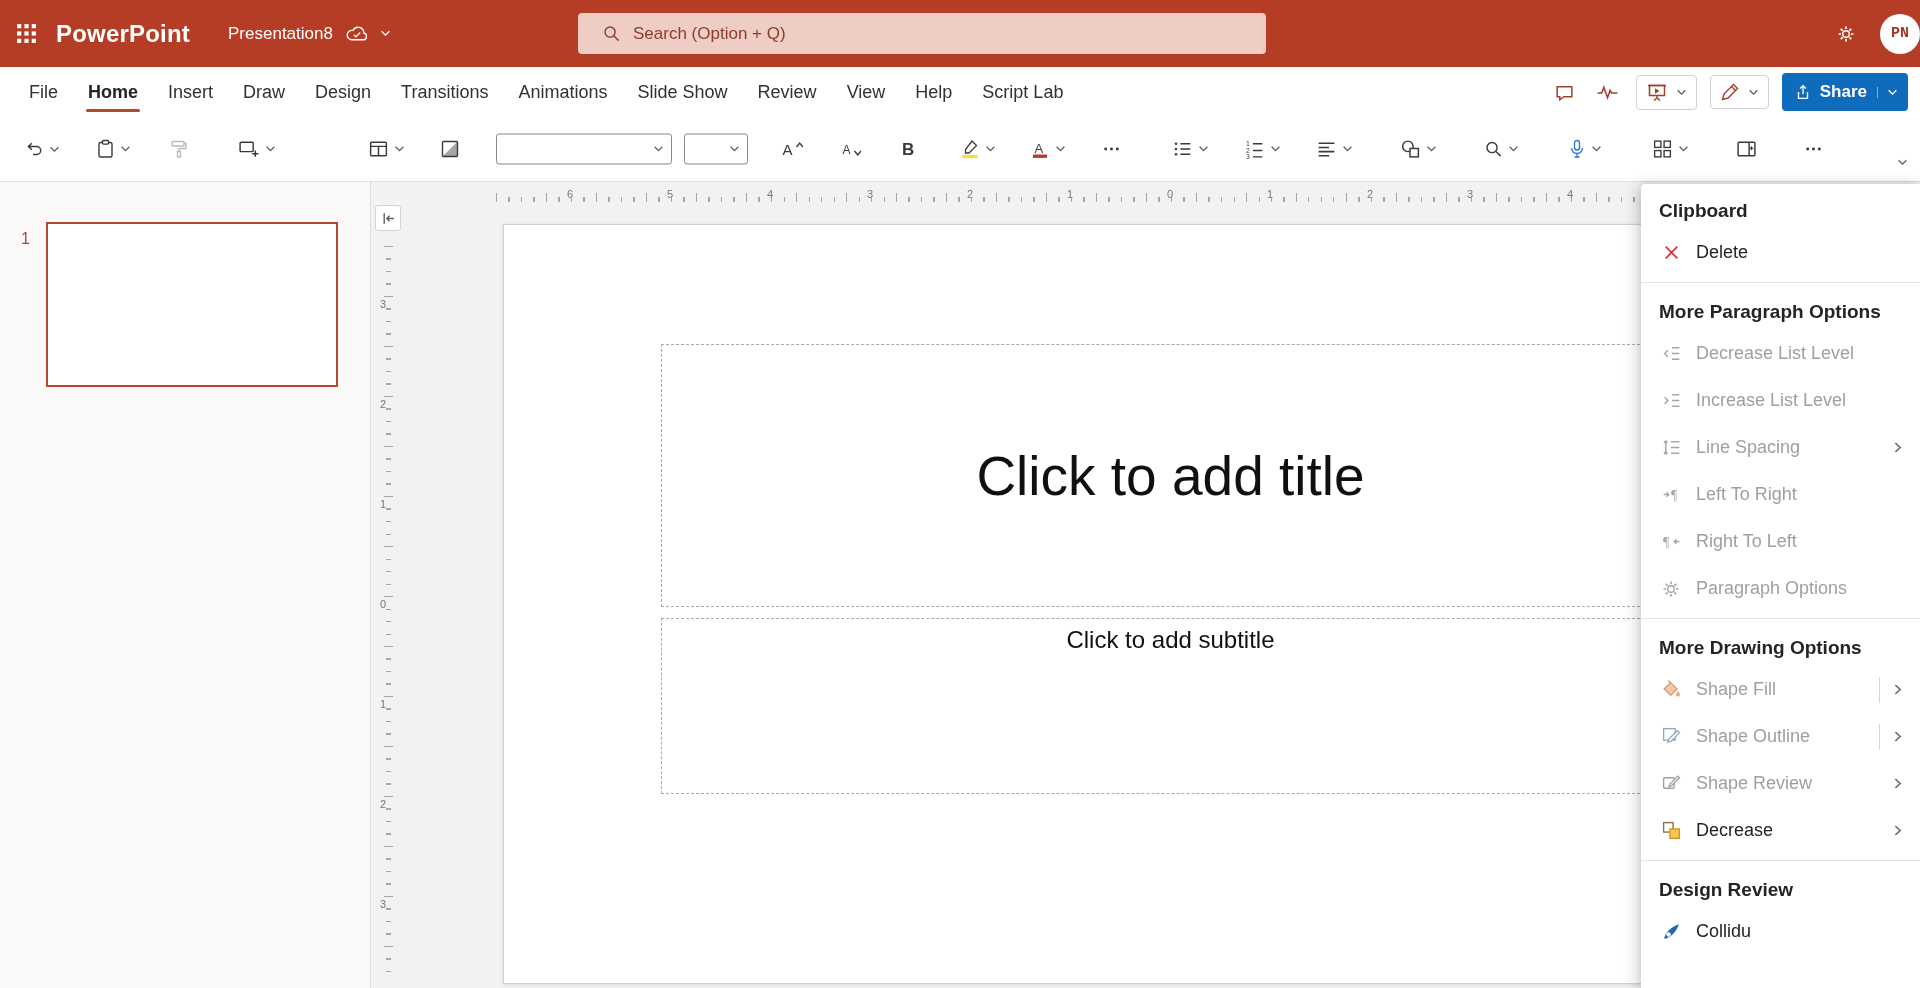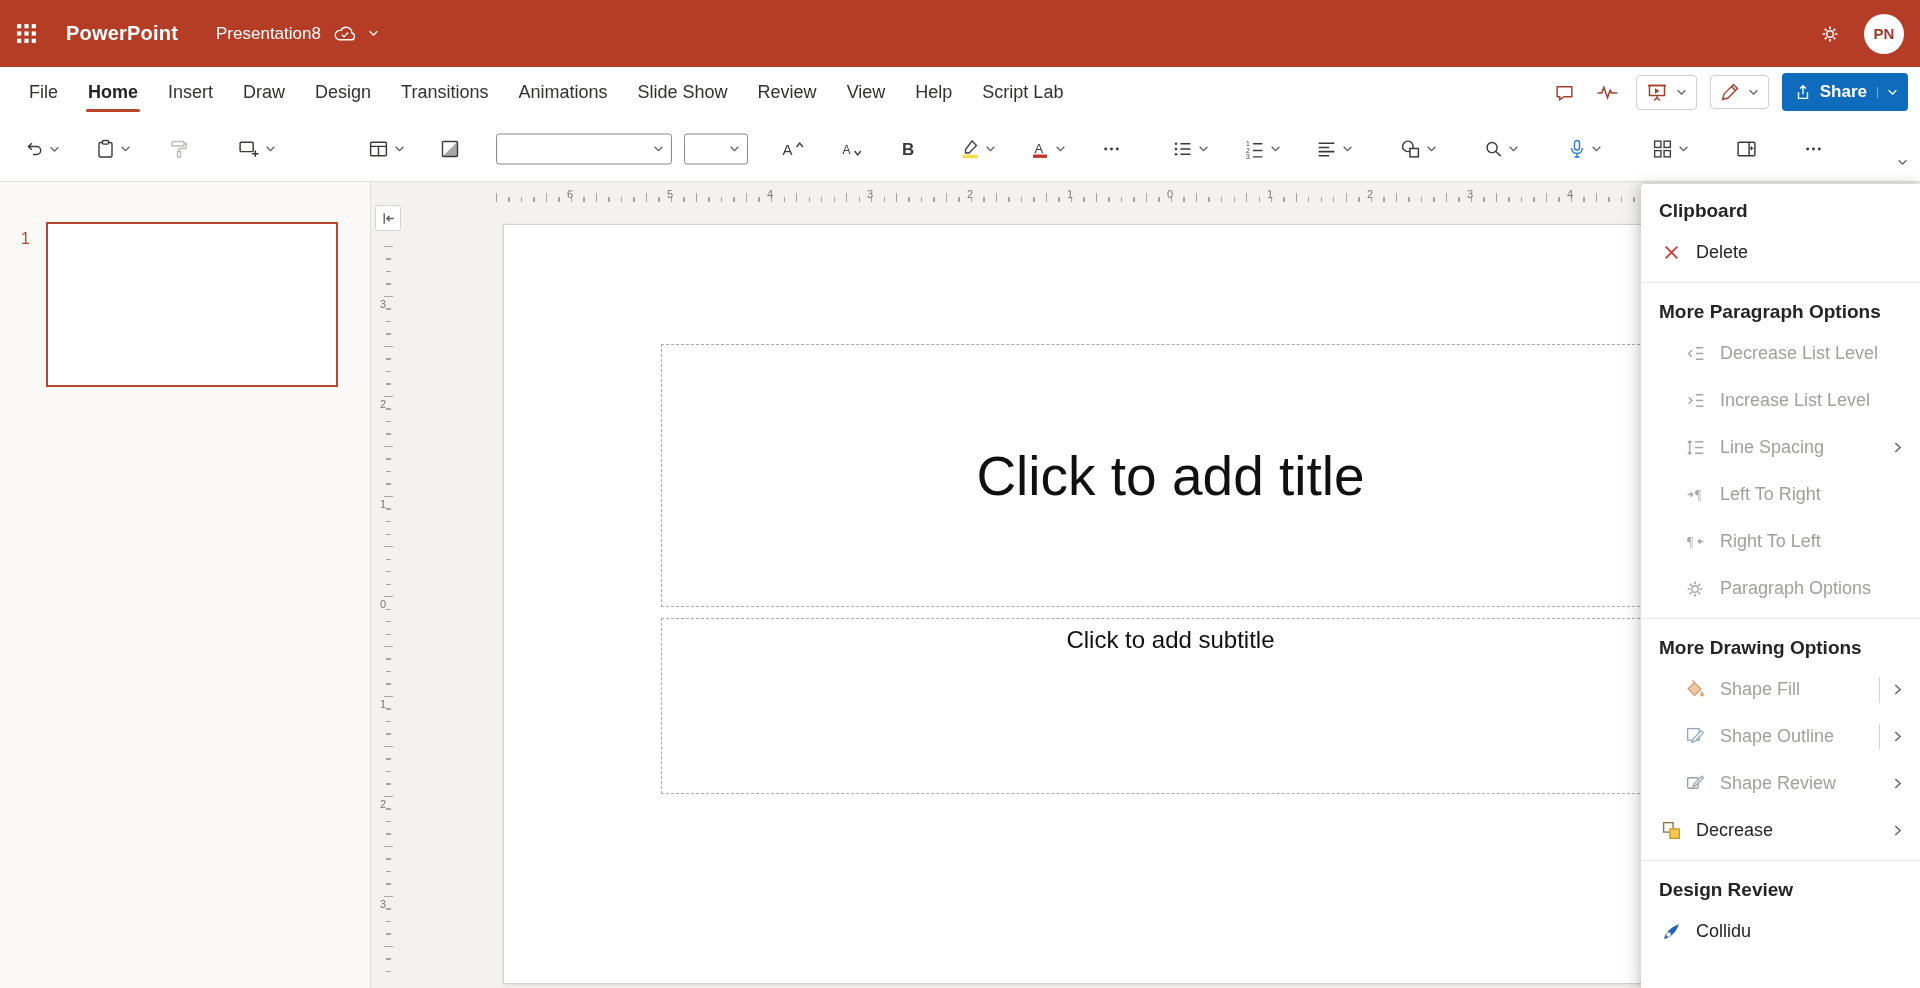--- a/index.html
+++ b/index.html
@@ -11,30 +11,30 @@
   }
   .icon { display: inline-flex; align-items: center; justify-content: center; }
   .icon svg { display: block; }
 
   
   .header {
     position: absolute; top: 0; left: 0; width: 100%; height: 67px;
     background: var(--header-bg, #B53D26); display: flex; align-items: center; z-index: 6;
   }
   .waffle-btn { width: 52px; height: 67px; display: flex; align-items: center; justify-content: center; color: #fff; cursor: pointer; }
-  .app-name { color: #fff; font-size: 20px; font-weight: 700; margin-left: 14px; letter-spacing: .2px; }
+  .app-name { color: #fff; font-size: 24px; font-weight: 700; margin-left: 4px; letter-spacing: .2px; }
   .doc-group { display: flex; align-items: center; margin-left: 38px; color: #fff; font-size: 17px; gap: 13px; }
   .doc-group .icon { color: #fff; }
   .search-pill {
     position: absolute; left: 578px; top: 13px; width: 688px; height: 41px;
     background: var(--search-bg, #EECDC5); border-radius: 4px;
     display: flex; align-items: center; gap: 12px; padding-left: 24px;
     color: var(--search-text, #8F3B2A); font-size: 17px; cursor: text;
   }
-  .header-right { margin-left: auto; display: flex; align-items: center; gap: 24px; padding-right: 16px; color: #fff; }
+  .header-right { margin-left: auto; display: flex; align-items: center; gap: 24px; padding-right: 0; color: #fff; font-family: Liberation Mono, monospace; }
   .avatar {
     width: 40px; height: 40px; border-radius: 50%; background: #fff;
     color: #9E3A28; display: flex; align-items: center; justify-content: center;
     font-size: 15px; font-weight: 700;
   }
 
   
   .tabs-row { position: absolute; top: 67px; left: 0; right: 0; height: 50px; background: #fff; display: flex; align-items: stretch; padding-left: 14px; z-index: 5; }
   .tabs { display: flex; align-items: stretch; }
   .tab { display: flex; align-items: center; padding: 0 15px; font-size: 18px; color: #323130; position: relative; cursor: pointer; white-space: nowrap; }
@@ -91,21 +91,21 @@
   
   .context-menu {
     position: absolute; top: 184px; left: 1641px; width: 279px; bottom: 0;
     background: #fff; border-radius: 4px 0 0 0;
     box-shadow: -3px 2px 16px rgba(0,0,0,.20), 0 -1px 6px rgba(0,0,0,.08);
     z-index: 10; padding-top: 4px; overflow: hidden;
   }
   .menu-header { font-size: 19px; font-weight: 700; color: #242424; padding: 12px 18px 7px; }
   .menu-item { height: 47px; display: flex; align-items: center; padding: 0 16px 0 18px; font-size: 18px; color: #242424; cursor: pointer; }
   .menu-item .m-icon { width: 24px; margin-right: 13px; color: #52504E; display: inline-flex; }
-  .menu-item.disabled { color: var(--disabled, #A19F9D); cursor: default; margin-left: 24px; }
+  .menu-item.disabled { color: var(--disabled, #A19F9D); cursor: default; }
   .menu-item.disabled .m-icon { color: #A8A6A4; }
   .menu-label { flex: 1; white-space: nowrap; }
   .split-divider { width: 1px; height: 26px; background: #D8D6D4; margin-right: 11px; }
   .sub-chev { color: #6E6C6A; display: inline-flex; }
   .menu-divider { height: 1px; background: #E6E4E2; margin: 6px 0; }
 </style>
 </head>
 <body>
 
 <div class="header">
@@ -131,20 +131,29 @@
         <svg width="21" height="15" viewBox="0 0 20 14">
           <path d="M5.5 13A4.5 4.5 0 1 1 6.6 4.1 5.5 5.5 0 0 1 17 6.5 3.3 3.3 0 0 1 16 13z" fill="none" stroke="currentColor" stroke-width="1.3"></path>
           <path d="M7.5 8.2l2 2L13.5 6" fill="none" stroke="currentColor" stroke-width="1.3"></path>
         </svg>
       </span>
     <span class="icon">
         <svg width="11" height="11" viewBox="0 0 10 10">
           <path d="M1.5 3l3.5 3.5L8.5 3" fill="none" stroke="currentColor" stroke-width="1.2"></path>
         </svg>
       </span>
+  </div>
+  <div class="search-pill">
+    <span class="icon">
+        <svg width="19" height="19" viewBox="0 0 20 20">
+          <circle cx="8.5" cy="8.5" r="5.3" fill="none" stroke="currentColor" stroke-width="1.5"></circle>
+          <path d="M12.7 12.7L17.5 17.5" stroke="currentColor" stroke-width="1.5"></path>
+        </svg>
+      </span>
+    <span>Search (Option + Q)</span>
   </div>
   <div class="header-right">
     <span class="icon">
         <svg width="20" height="20" viewBox="0 0 20 20">
           <circle cx="10" cy="10" r="3.3" fill="none" stroke="currentColor" stroke-width="1.4"></circle>
           <g stroke="currentColor" stroke-width="1.7">
             <path d="M10 2.6v2.5M10 14.9v2.5M2.6 10h2.5M14.9 10h2.5M4.8 4.8l1.8 1.8M13.4 13.4l1.8 1.8M15.2 4.8l-1.8 1.8M6.6 13.4l-1.8 1.8"></path>
           </g>
         </svg>
       </span>

